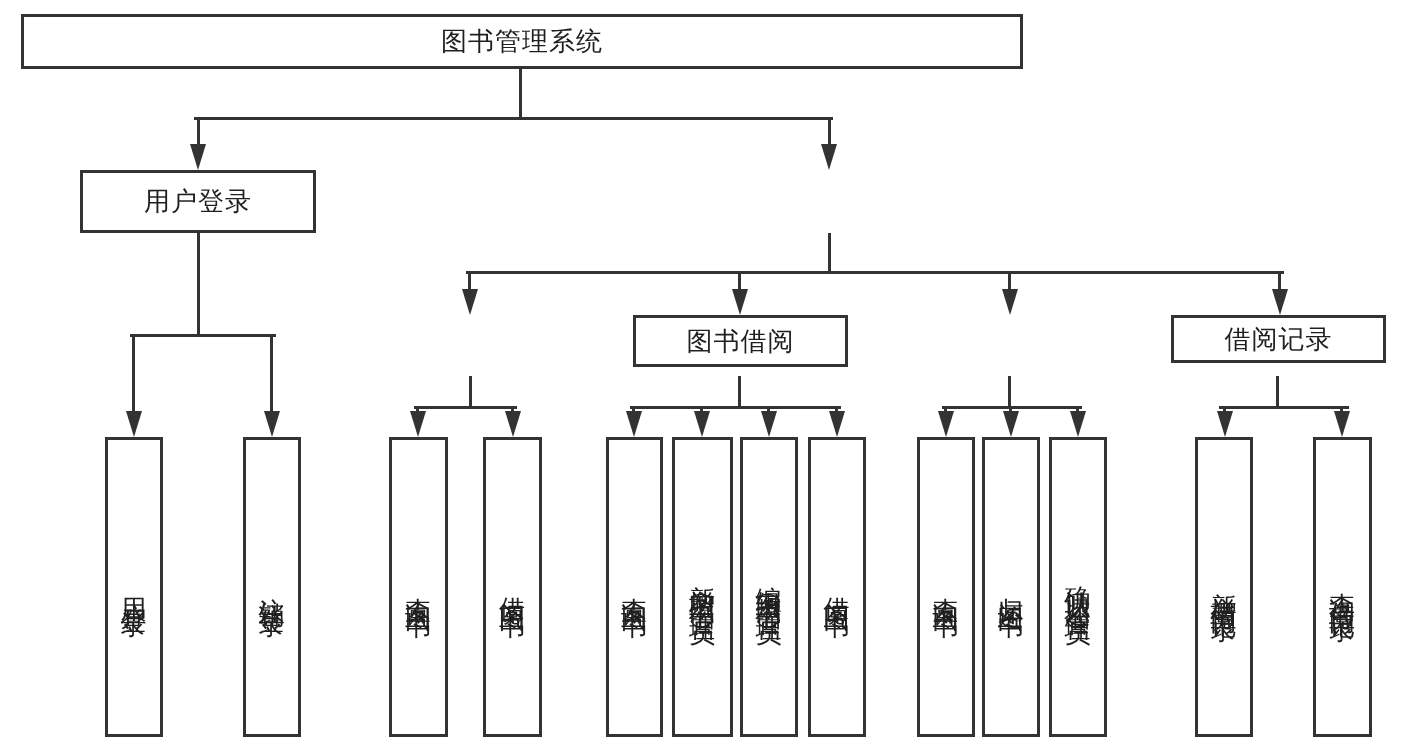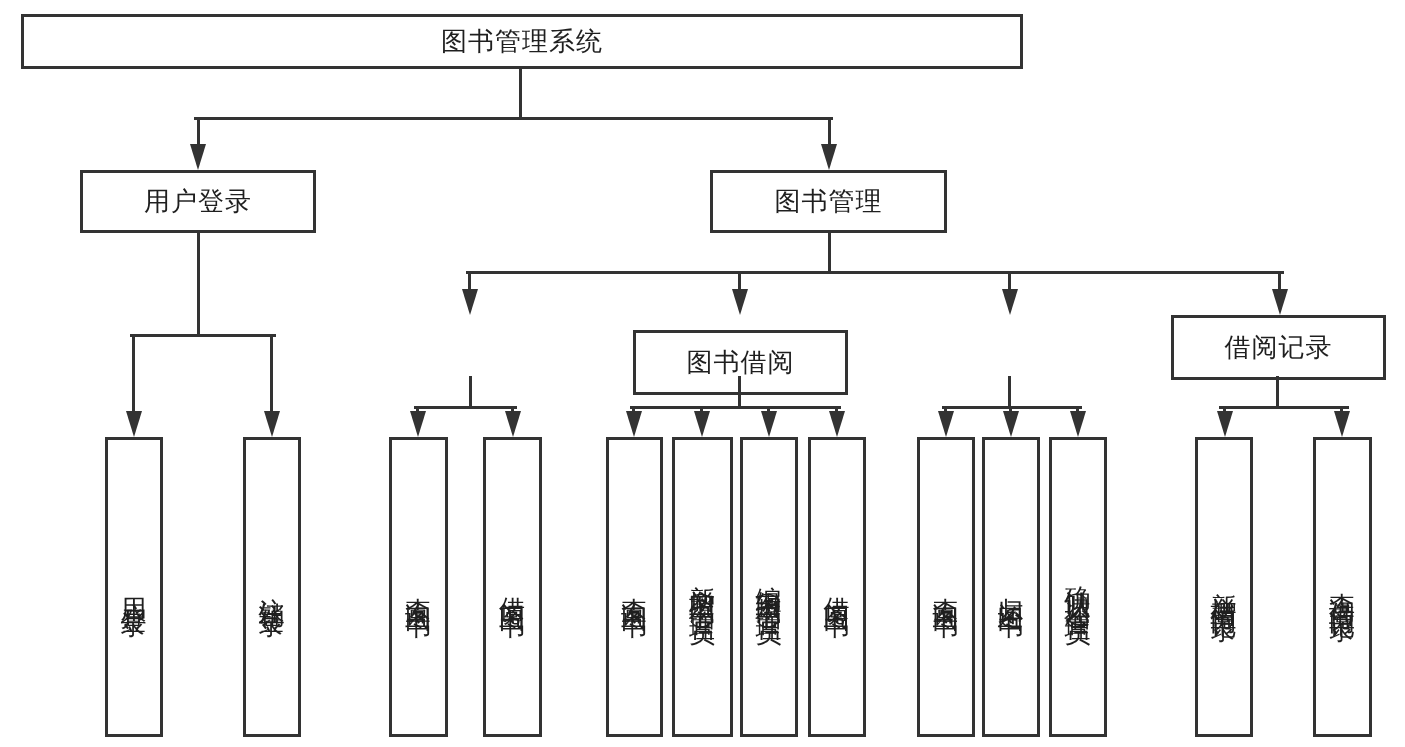--- a/index.html
+++ b/index.html
@@ -41,42 +41,41 @@
   <div class="box hbox" style="left:21px;top:14px;width:1002px;height:55px;">图书管理系统</div>
 
   <div class="vline" style="left:519px;top:68px;height:51px;"></div>
   <div class="hline" style="left:194px;top:117px;width:639px;"></div>
   <div class="vline" style="left:197px;top:117px;height:32px;"></div>
   <div class="arrow" style="left:190px;top:144px;"></div>
   <div class="vline" style="left:828px;top:117px;height:32px;"></div>
   <div class="arrow" style="left:821px;top:144px;"></div>
 
   <div class="box hbox" style="left:80px;top:170px;width:236px;height:63px;">用户登录</div>
-  <div class="box hbox" style="left:710px;top:170px;width:237px;height:63px;">图书管理</div>
 
   <div class="vline" style="left:197px;top:233px;height:104px;"></div>
   <div class="hline" style="left:130px;top:334px;width:146px;"></div>
   <div class="vline" style="left:132px;top:334px;height:81px;"></div>
   <div class="arrow" style="left:126px;top:411px;"></div>
   <div class="vline" style="left:270px;top:334px;height:81px;"></div>
   <div class="arrow" style="left:264px;top:411px;"></div>
 
   <div class="vline" style="left:828px;top:233px;height:41px;"></div>
   <div class="hline" style="left:466px;top:271px;width:818px;"></div>
   <div class="vline" style="left:468px;top:271px;height:22px;"></div>
   <div class="arrow" style="left:462px;top:289px;"></div>
   <div class="vline" style="left:738px;top:271px;height:22px;"></div>
   <div class="arrow" style="left:732px;top:289px;"></div>
   <div class="vline" style="left:1008px;top:271px;height:22px;"></div>
   <div class="arrow" style="left:1002px;top:289px;"></div>
   <div class="vline" style="left:1278px;top:271px;height:22px;"></div>
   <div class="arrow" style="left:1272px;top:289px;"></div>
 
-  <div class="box hbox" style="left:633px;top:315px;width:215px;height:65px;margin-top:15px;">图书借阅</div>
-  <div class="box hbox" style="left:1171px;top:315px;width:215px;height:65px;">借阅记录</div>
+  <div class="box hbox" style="left:633px;top:315px;width:215px;height:52px;">图书借阅</div>
+  <div class="box hbox" style="left:1171px;top:315px;width:215px;height:48px;">借阅记录</div>
 
   <div class="vline" style="left:469px;top:376px;height:32px;"></div>
   <div class="hline" style="left:414px;top:406px;width:103px;"></div>
   <div class="vline" style="left:416px;top:406px;height:9px;"></div>
   <div class="arrow" style="left:410px;top:411px;"></div>
   <div class="vline" style="left:511px;top:406px;height:9px;"></div>
   <div class="arrow" style="left:505px;top:411px;"></div>
 
   <div class="vline" style="left:738px;top:376px;height:32px;"></div>
   <div class="hline" style="left:630px;top:406px;width:211px;"></div>

